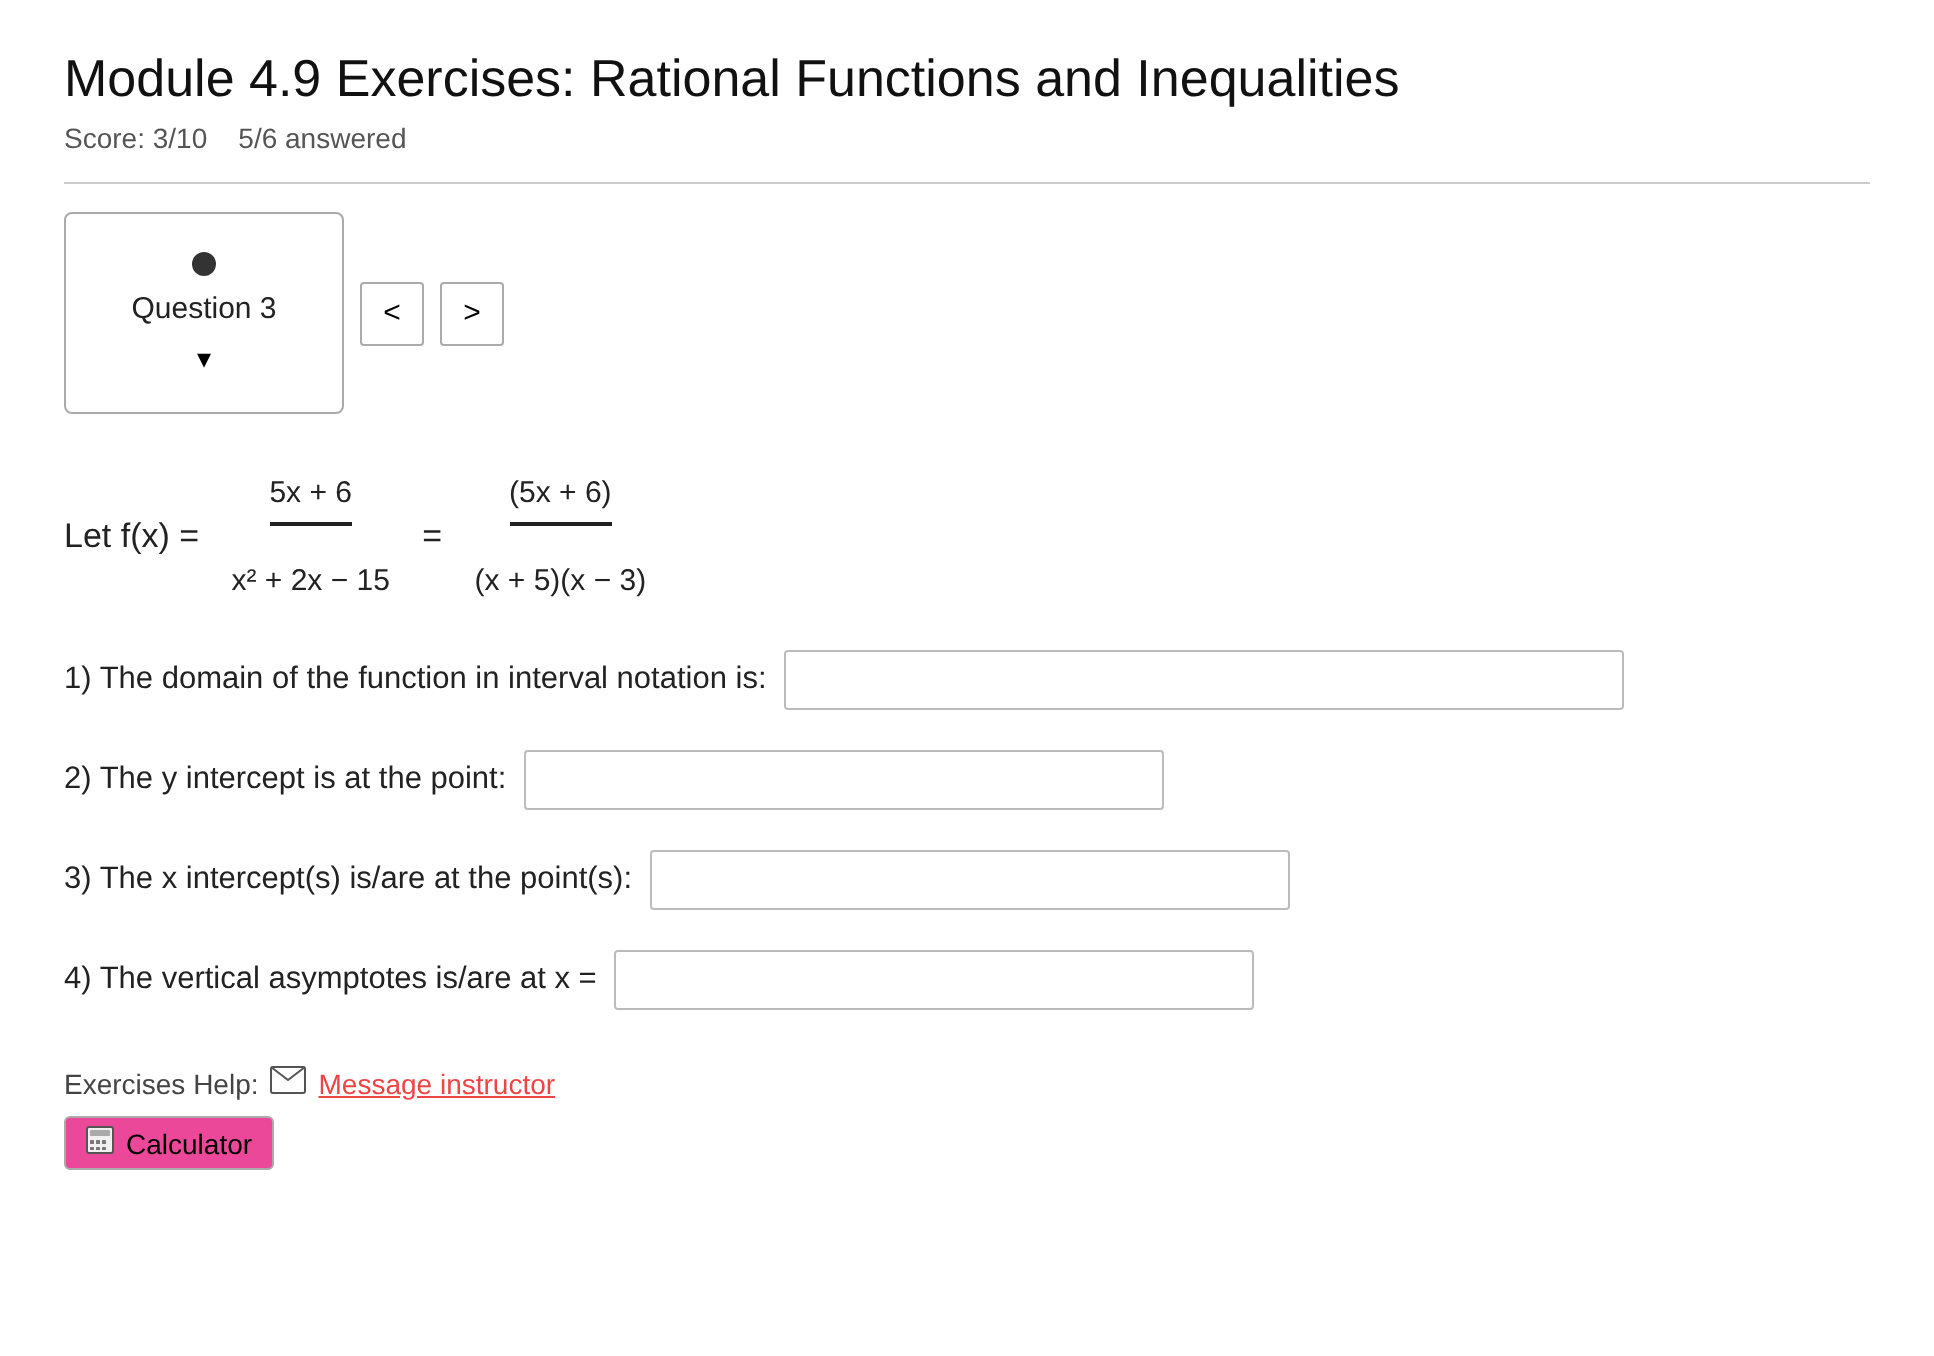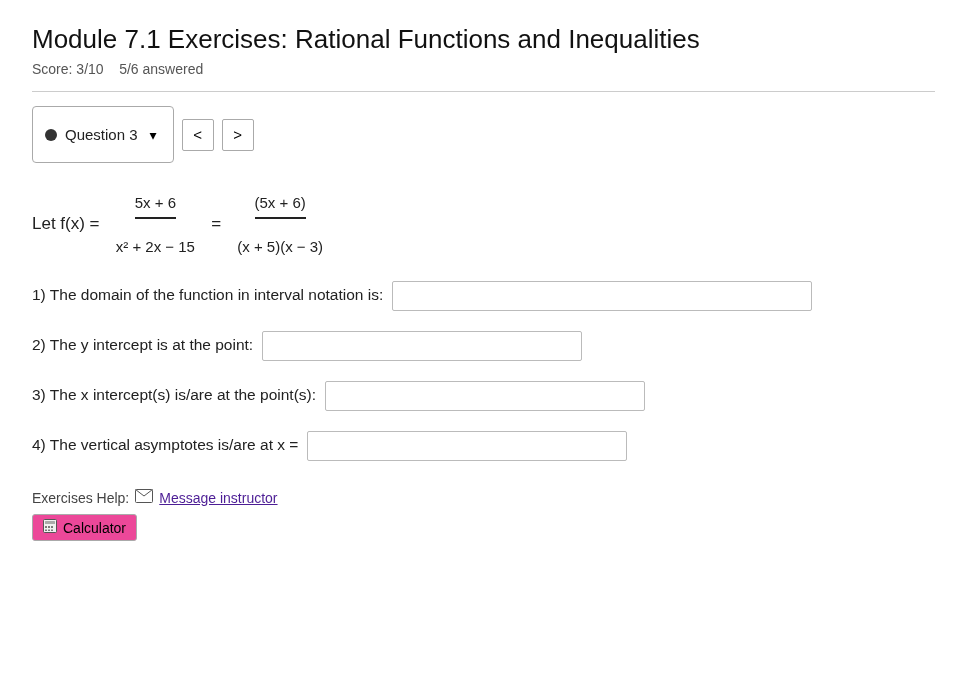--- a/index.html
+++ b/index.html
@@ -42,20 +42,21 @@
     .question-nav-label {
       display: flex;
       align-items: center;
       gap: 8px;
       font-size: 15px;
       font-weight: 500;
       border: 1px solid #aaa;
       padding: 19px 12px;
       border-radius: 4px;
       min-width: 140px;
+      flex-direction: column;
     }
 
     .dot {
       width: 12px;
       height: 12px;
       border-radius: 50%;
       background: #333;
       flex-shrink: 0;
     }
 
@@ -133,21 +134,21 @@
       margin-top: 28px;
       font-size: 14px;
       color: #444;
       display: flex;
       align-items: center;
       gap: 6px;
       margin-bottom: 8px;
     }
 
     .message-link {
-      color: #4c1d95;
+      color: #ef4444;
       text-decoration: underline;
       cursor: pointer;
       display: flex;
       align-items: center;
       gap: 4px;
     }
 
     .calculator-btn {
       display: inline-flex;
       align-items: center;
@@ -159,21 +160,21 @@
       cursor: pointer;
       background: #ec4899;
     }
   </style>
 </head>
 <body>
 
 
 
 
-<h1 class="page-title">Module 7.1 Exercises: Rational Functions and Inequalities</h1>
+<h1 class="page-title">Module 4.9 Exercises: Rational Functions and Inequalities</h1>
 
 
 <div class="score-line">
   <span>Score:</span>
   <span>3/10</span>
   &nbsp;&nbsp;
   <span>5/6 answered</span>
 </div>
 
 <hr class="divider">

